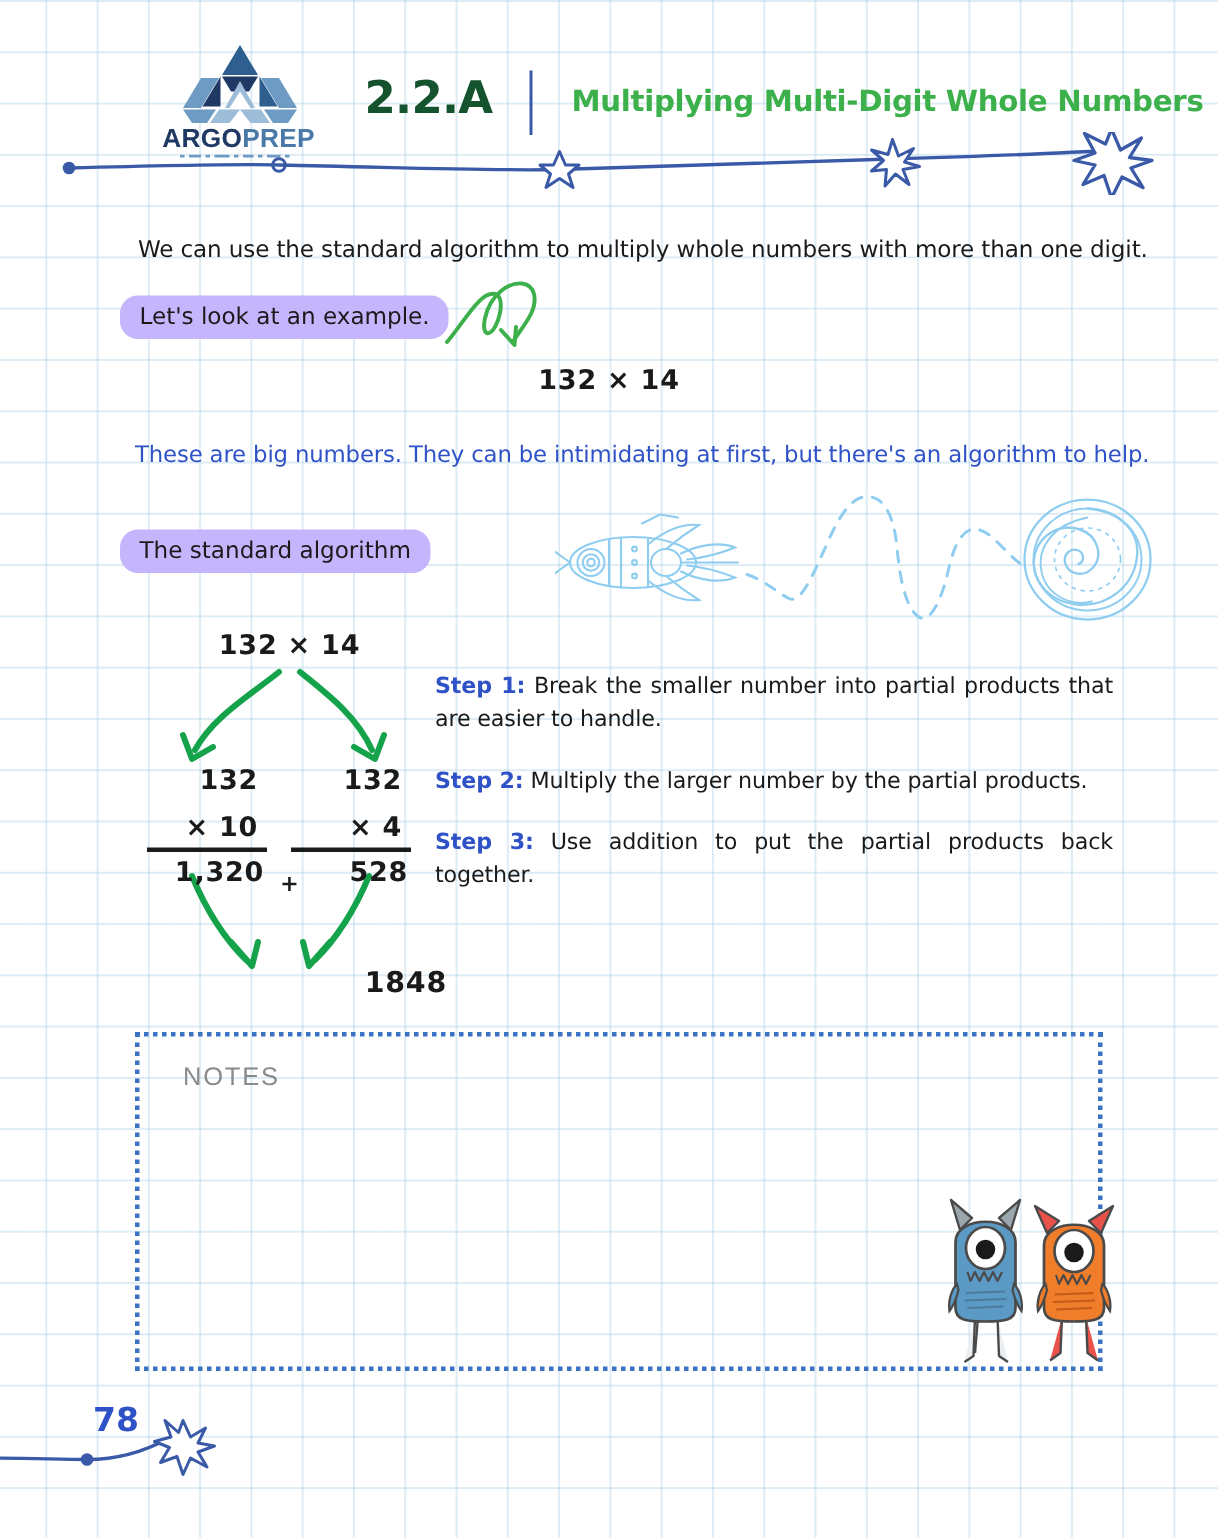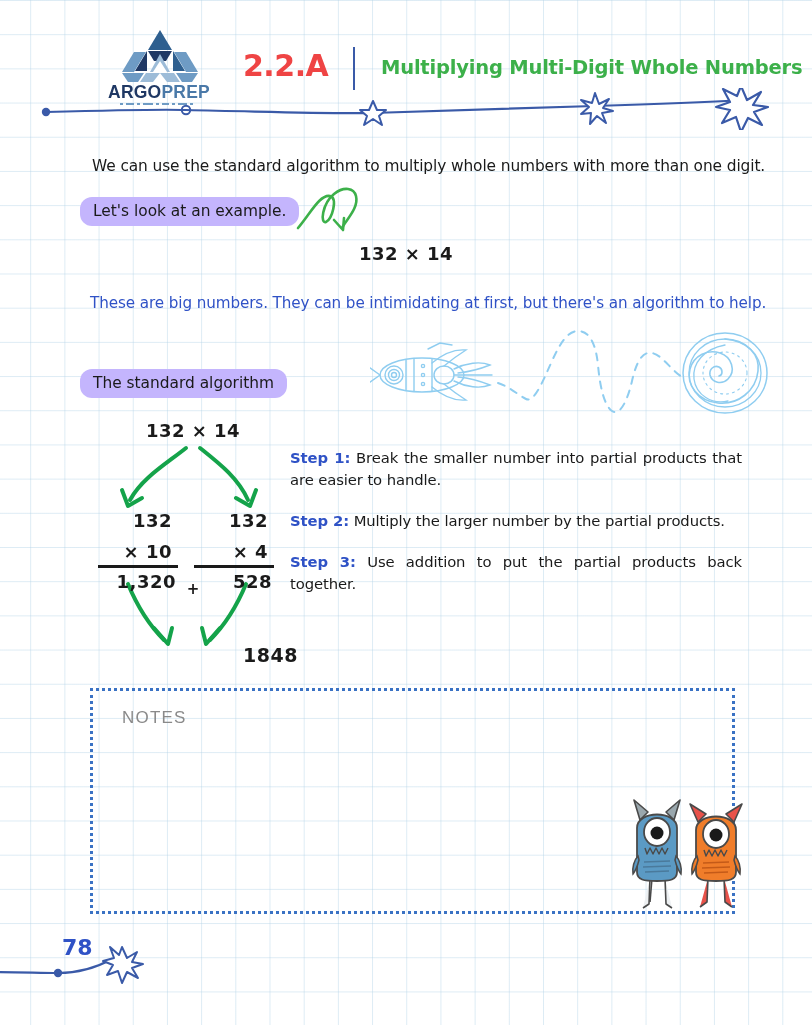--- a/index.html
+++ b/index.html
@@ -63,21 +63,21 @@
     width: 78px; height: 3px;
   }
 
   .unit-code {
     position: absolute;
     left: 243px;
     top: 48px;
     font-family: "DejaVu Sans", sans-serif;
     font-size: 30px;
     font-weight: bold;
-    color: #ef4444;
+    color: #14532d;
     letter-spacing: -0.5px;
   }
 
   .header-divider {
     position: absolute;
     left: 353px;
     top: 47px;
     width: 2px;
     height: 43px;
     background: #3a5aa8;
@@ -119,21 +119,21 @@
     position: absolute;
     font-family: "DejaVu Sans", sans-serif;
     font-size: 15.4px;
     color: #1a1a1a;
     background: #c4b5fd;
     border-radius: 12px;
     padding: 5px 13px 6px 13px;
     white-space: nowrap;
   }
   .chip-example { left: 80px; top: 197px; }
-  .chip-algorithm { left: 80px; top: 353px; margin-top: 16px; }
+  .chip-algorithm { left: 80px; top: 353px; }
 
   .doodle-swirl { position: absolute; left: 296px; top: 184px; width: 92px; height: 52px; }
 
   .expr-center {
     position: absolute;
     left: 0; top: 243px;
     width: 812px;
     text-align: center;
     font-family: "DejaVu Sans", sans-serif;
     font-size: 18px;

